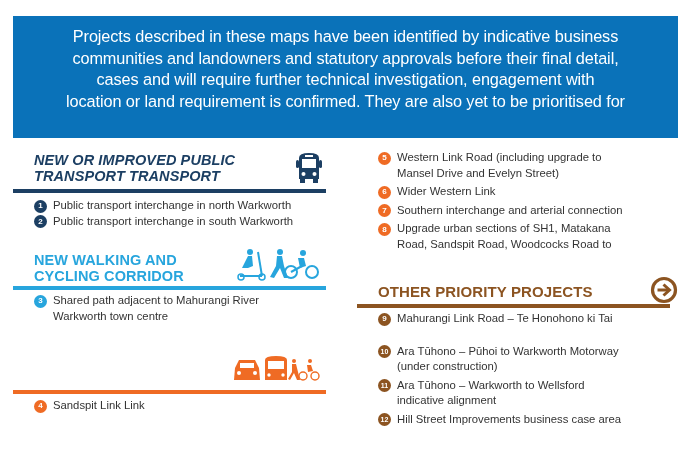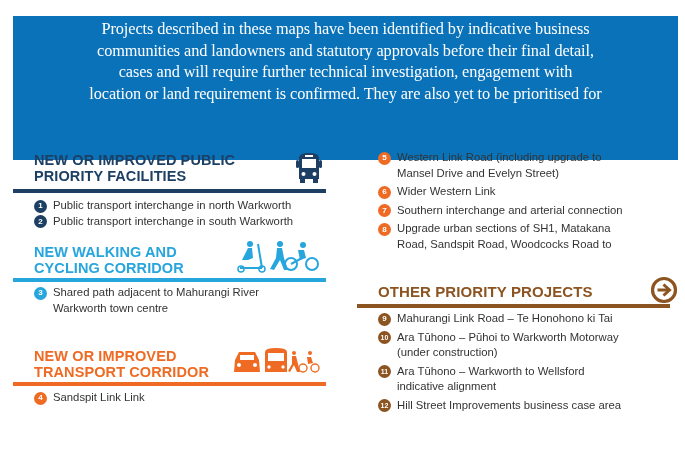--- a/index.html
+++ b/index.html
@@ -1,53 +1,53 @@
 <!DOCTYPE html>
 <html><head>
 <meta charset="utf-8">
 <style>
   html, body { margin:0; padding:0; }
   body { width:685px; height:457px; background:#ffffff; position:relative; overflow:hidden;
          font-family:"Liberation Sans", sans-serif; }
-  .banner { position:absolute; left:13px; top:16px; width:665px; height:144px; background:#0a72b9;
-            color:#ffffff; text-align:center; font-family:Liberation Serif, serif;
-            font-size:16.3px; line-height:21.5px; padding-top:2px; box-sizing:border-box; letter-spacing:-0.1px; }
+  .banner { position:absolute; left:13px; top:16px; width:665px; height:122px; background:#0a72b9;
+            color:#ffffff; text-align:center; font-family:Liberation Sans, sans-serif;
+            font-size:16.3px; line-height:21.5px; padding-top:10px; box-sizing:border-box; letter-spacing:-0.1px; }
   .banner-line { display:block; white-space:nowrap; }
   .col { position:absolute; }
   .left { left:34px; top:150px; width:292px; }
   .right { left:378px; top:150px; width:292px; }
   .section { position:relative; }
   .sec-title { font-weight:bold; font-size:14.5px; line-height:15.5px; letter-spacing:0.1px; }
   .sec-rule { height:4px; margin-left:-21px; width:313px; }
   .sec-icon { position:absolute; right:0; }
   .item { display:flex; align-items:flex-start; font-size:11.3px; line-height:15.6px; color:#333; margin-left:0; }
   .badge { flex:0 0 auto; width:13px; height:13px; border-radius:50%; color:#fff; font-size:8px; font-weight:bold;
            display:flex; align-items:center; justify-content:center; margin-right:6px; margin-top:1.5px; }
   .item-text { flex:1; }
-  .blue-dark { color:#1c3f63; }
+  .blue-dark { color:#1c3f63;font-style:italic; }
   .blue-light { color:#27a5dd; }
   .orange { color:#ef6b24; }
   .brown { color:#8c5421; }
 </style>
 </head>
 <body>
 
 <div class="banner">
   <span class="banner-line">Projects described in these maps have been identified by indicative business</span>
   <span class="banner-line">communities and landowners and statutory approvals before their final detail,</span>
   <span class="banner-line">cases and will require further technical investigation, engagement with</span>
   <span class="banner-line">location or land requirement is confirmed. They are also yet to be prioritised for</span>
 </div>
 
 <div class="col left">
 
   <div class="section" style="height:86px;">
     <div class="sec-title blue-dark" style="padding-top:3px;">
       <div>NEW OR IMPROVED PUBLIC</div>
-      <div>PRIORITY FACILITIES</div>
+      <div>TRANSPORT TRANSPORT</div>
     </div>
     <span class="sec-icon" style="top:2px;right:2px;">
       <svg width="30" height="32" viewBox="0 0 30 32">
         <rect x="2" y="8" width="3" height="8" rx="1.5" fill="#1c3f63"></rect>
         <rect x="25" y="8" width="3" height="8" rx="1.5" fill="#1c3f63"></rect>
         <path d="M5 6 Q5 1 15 1 Q25 1 25 6 L25 27 L5 27 Z" fill="#1c3f63"></path>
         <rect x="8" y="7" width="14" height="9" fill="#fff"></rect>
         <rect x="11" y="3" width="8" height="2" fill="#fff"></rect>
         <circle cx="9.5" cy="22" r="2" fill="#fff"></circle>
         <circle cx="20.5" cy="22" r="2" fill="#fff"></circle>
@@ -62,21 +62,21 @@
         <span class="item-text">Public transport interchange in north Warkworth</span>
       </div>
       <div class="item">
         <span class="badge" style="background:#1c3f63;">2</span>
         <span class="item-text">Public transport interchange in south Warkworth</span>
       </div>
     </div>
   </div>
 
   <div class="section" style="height:100px;">
-    <div class="sec-title blue-light" style="padding-top:9px;">
+    <div class="sec-title blue-light" style="padding-top:9px;margin-top:8px;">
       <div>NEW WALKING AND</div>
       <div>CYCLING CORRIDOR</div>
     </div>
     <span class="sec-icon" style="top:4px;right:6px;">
       <svg width="84" height="34" viewBox="0 0 84 34" fill="#27a5dd" stroke="#27a5dd">
         <circle cx="14" cy="4" r="3" stroke="none"></circle>
         <path d="M12 8 L16 8 L17 18 L12 20 L6 20 Z" stroke="none"></path>
         <line x1="22" y1="4" x2="26" y2="28" stroke-width="2"></line>
         <line x1="4" y1="28" x2="26" y2="28" stroke-width="2"></line>
         <circle cx="5" cy="29" r="3" fill="none" stroke-width="1.5"></circle>
@@ -96,24 +96,20 @@
         <span class="badge" style="background:#27a5dd;">3</span>
         <span class="item-text">
           <div>Shared path adjacent to Mahurangi River</div>
           <div>Warkworth town centre</div>
         </span>
       </div>
     </div>
   </div>
 
   <div class="section" style="height:80px;">
-    <div class="sec-title orange" style="padding-top:13px;">
-      <div>NEW OR IMPROVED</div>
-      <div>TRANSPORT CORRIDOR</div>
-    </div>
     <span class="sec-icon" style="top:12px;right:6px;">
       <svg width="88" height="28" viewBox="0 0 88 28" fill="#ef6b24" stroke="#ef6b24">
         <path d="M3 12 L7 4 L23 4 L27 12 L28 24 L2 24 Z" stroke="none"></path>
         <rect x="8" y="7" width="14" height="5" fill="#fff" stroke="none"></rect>
         <circle cx="7" cy="17" r="2" fill="#fff" stroke="none"></circle>
         <circle cx="23" cy="17" r="2" fill="#fff" stroke="none"></circle>
         <path d="M33 4 Q33 0 44 0 Q55 0 55 4 L55 24 L33 24 Z" stroke="none"></path>
         <rect x="36" y="5" width="16" height="8" fill="#fff" stroke="none"></rect>
         <circle cx="37" cy="19" r="1.7" fill="#fff" stroke="none"></circle>
         <circle cx="51" cy="19" r="1.7" fill="#fff" stroke="none"></circle>
@@ -169,21 +165,21 @@
         <line x1="7.5" y1="14" x2="19" y2="14" stroke="#8c5421" stroke-width="3"></line>
         <polyline points="13.5,8.5 19.5,14 13.5,19.5" fill="none" stroke="#8c5421" stroke-width="3"></polyline>
       </svg>
     </span>
     <div class="sec-rule" style="background:#8c5421;position:absolute;top:32px;"></div>
     <div style="position:absolute;top:39px;left:0;width:300px;">
       <div class="item">
         <span class="badge" style="background:#8c5421;">9</span>
         <span class="item-text">Mahurangi Link Road – Te Honohono ki Tai</span>
       </div>
-      <div class="item" style="margin-top:3px;">
+      <div class="item" style="margin-top:17px;">
         <span class="badge" style="background:#8c5421;font-size:7px;">10</span>
         <span class="item-text">
           <div>Ara Tūhono – Pūhoi to Warkworth Motorway</div>
           <div>(under construction)</div>
         </span>
       </div>
       <div class="item" style="margin-top:3px;">
         <span class="badge" style="background:#8c5421;font-size:7px;">11</span>
         <span class="item-text">
           <div>Ara Tūhono – Warkworth to Wellsford</div>

